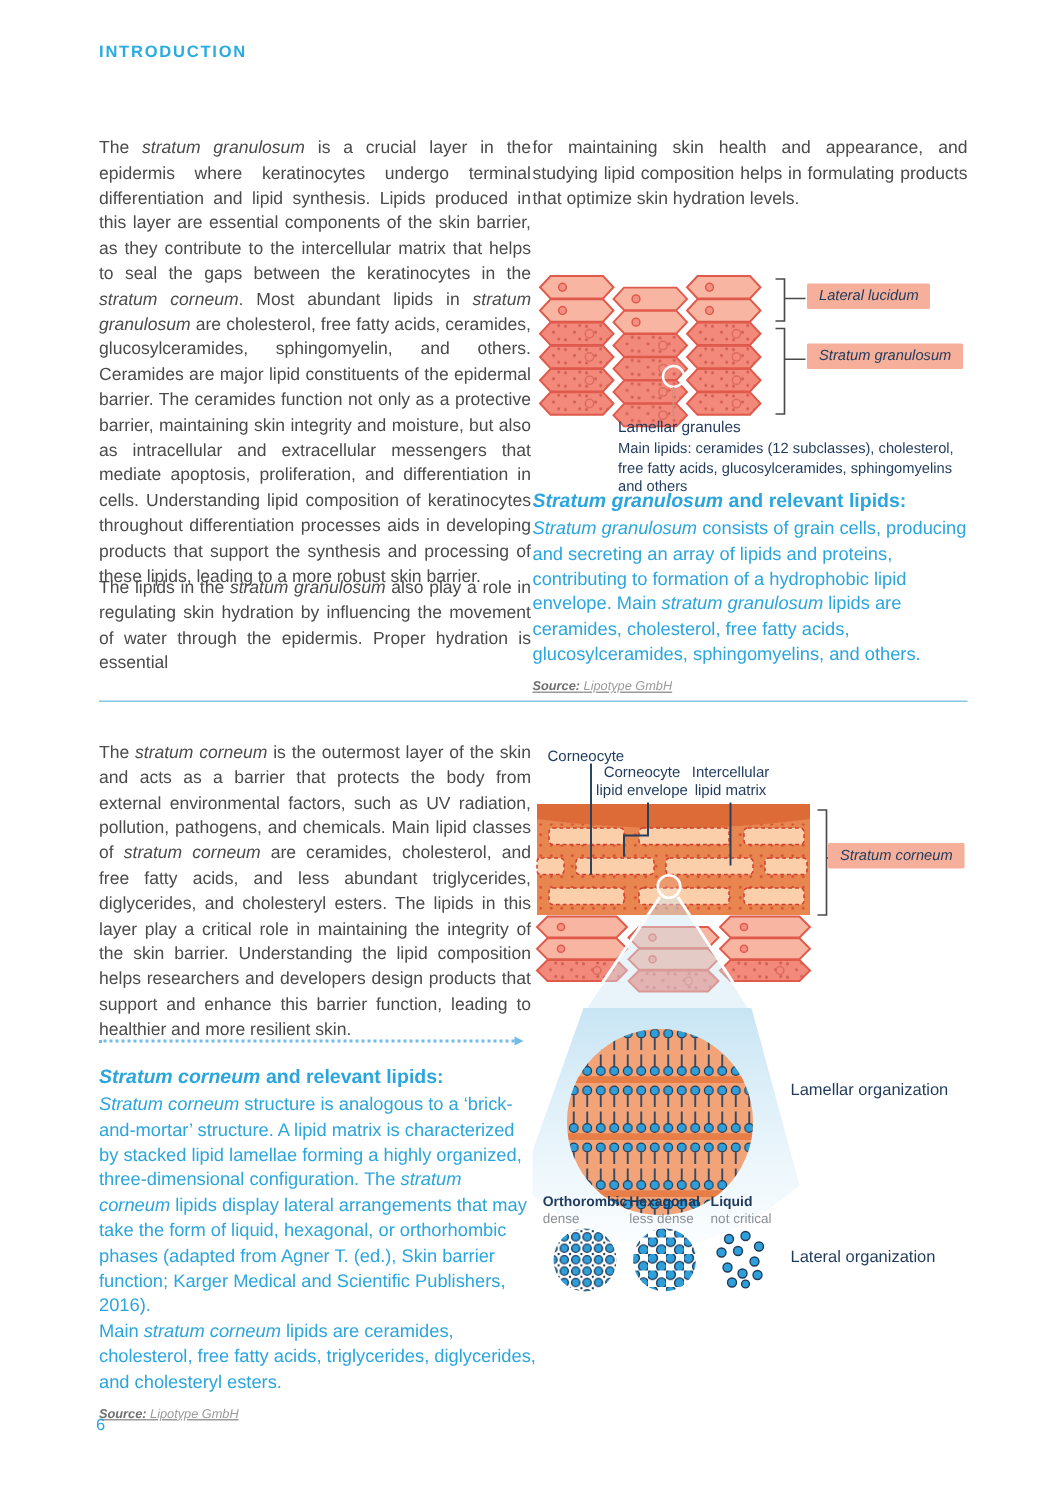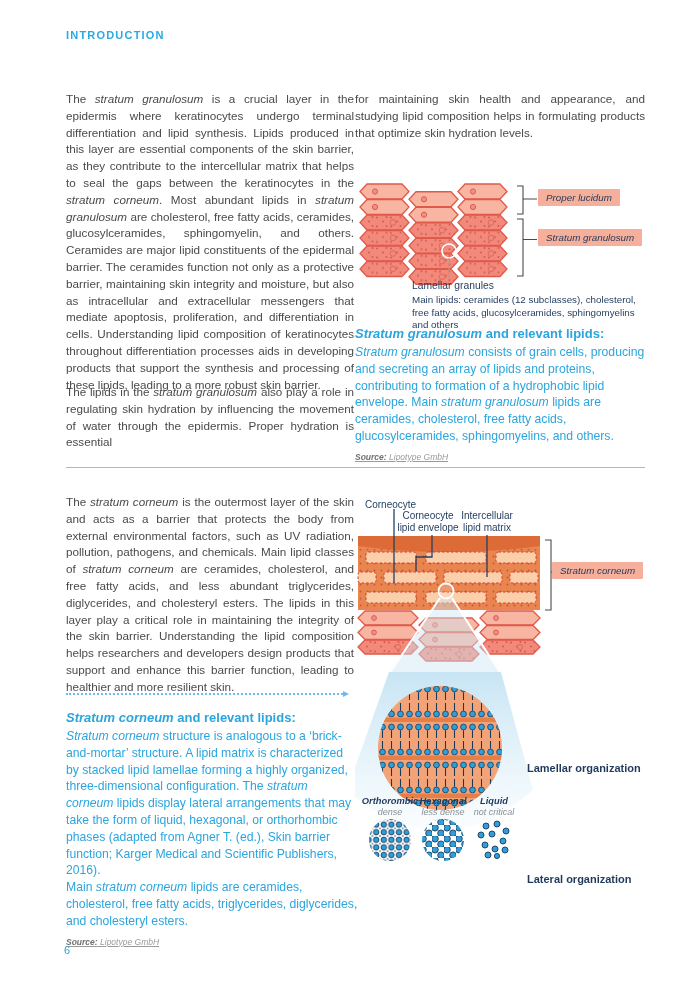--- a/index.html
+++ b/index.html
@@ -17,22 +17,22 @@
   .dlabel{font-size:10px;line-height:11.5px;color:#1F3A5C;}
   .dcap{font-size:9.8px;line-height:12.5px;color:#1F3A5C;}
   .dtitle{font-size:10.3px;font-weight:normal;color:#1F3A5C;}
   .tagbox{background:#F5AF9A;color:#1F3A5C;font-style:italic;font-size:9.8px;
           padding:3px 8px;border-radius:1px;white-space:nowrap;}
   .divider{border-top:1px solid #86C6E8;height:0;}
   .dotted-arrow{border-top:2px dotted #6FBCE8;height:0;}
   .arrowhead{position:absolute;right:-3px;top:-4.5px;width:0;height:0;
              border-left:6px solid #6FBCE8;border-top:3.5px solid transparent;border-bottom:3.5px solid transparent;}
   .pagenum{font-size:11px;color:#2BA5DE;}
-  .orglabel{font-size:11px;font-weight:bold;color:#1F3A5C;white-space:nowrap;margin-top:41px;}
-  .phase{text-align:center;transform:translateX(-50%);white-space:nowrap;font-style:italic;}
+  .orglabel{font-size:11px;font-weight:normal;color:#1F3A5C;white-space:nowrap;}
+  .phase{transform:translateX(-50%);white-space:nowrap;}
   .phase .nm{font-size:9.3px;font-weight:bold;color:#1F3A5C;line-height:10.5px;}
   .phase .ds{font-size:9px;color:#8a9097;line-height:10.5px;}
   .ctr{transform:translateX(-50%);text-align:center;}
   
   .cellL{fill:#F8B5A1;stroke:#E05A4C;stroke-width:1.3;}
   .cellD{fill:url(#spk);stroke:#E05A4C;stroke-width:1.3;}
   .cellD2{fill:url(#spk2);stroke:#E05A4C;stroke-width:1.3;}
   .cellL2{fill:#F8B5A1;stroke:#E05A4C;stroke-width:1.3;}
   .nuc{fill:#F09083;stroke:#E05A4C;stroke-width:1;}
   .ringg{fill:none;stroke:#DD6C5E;stroke-width:1;}
@@ -96,21 +96,21 @@
         <use href="#cd" x="458" y="230.5"></use>
       <use href="#cd" x="458" y="246"></use>
         <use href="#cd" x="458" y="261.5"></use>
 
       <path class="brk" d="M517,186 h6 v28 h-6 M523,199 h14"></path>
       <path class="brk" d="M517,219 h6 v57 h-6 M523,239.5 h14"></path>
 
       <circle class="ringWhite" cx="449" cy="251" r="7"></circle>
       <line x1="449" y1="258" x2="449" y2="278" stroke="#CC8F80" stroke-width="1.2"></line>
     </svg>
-    <div class="abs tagbox" style="left:183px;top:14px;">Proper lucidum</div>
+    <div class="abs tagbox" style="left:183px;top:14px;">Lateral lucidum</div>
     <div class="abs tagbox" style="left:183px;top:54px;">Stratum granulosum</div>
     <div class="abs dtitle" style="left:57px;top:105px;">Lamellar granules</div>
     <div class="abs dcap" style="left:57px;top:119px;width:235px;">Main lipids: ceramides (12 subclasses), cholesterol, free fatty acids, glucosylceramides, sphingomyelins and others</div>
   </div>
 
   <div class="abs" style="left:355px;top:326px;width:292px;">
     <div class="info-head"><span class="bi">Stratum granulosum</span><span class="b"> and relevant lipids:</span></div>
     <div class="info-text prewrap" style="margin-top:2px;"><span class="i">Stratum granulosum</span><span> consists of grain cells, producing and secreting an array of lipids and proteins, contributing to formation of a hydrophobic lipid envelope. Main </span><span class="i">stratum granulosum</span><span> lipids are ceramides, cholesterol, free fatty acids, glucosylceramides, sphingomyelins, and others.</span></div>
     <div class="source">
       <span class="lbl">Source:</span>

